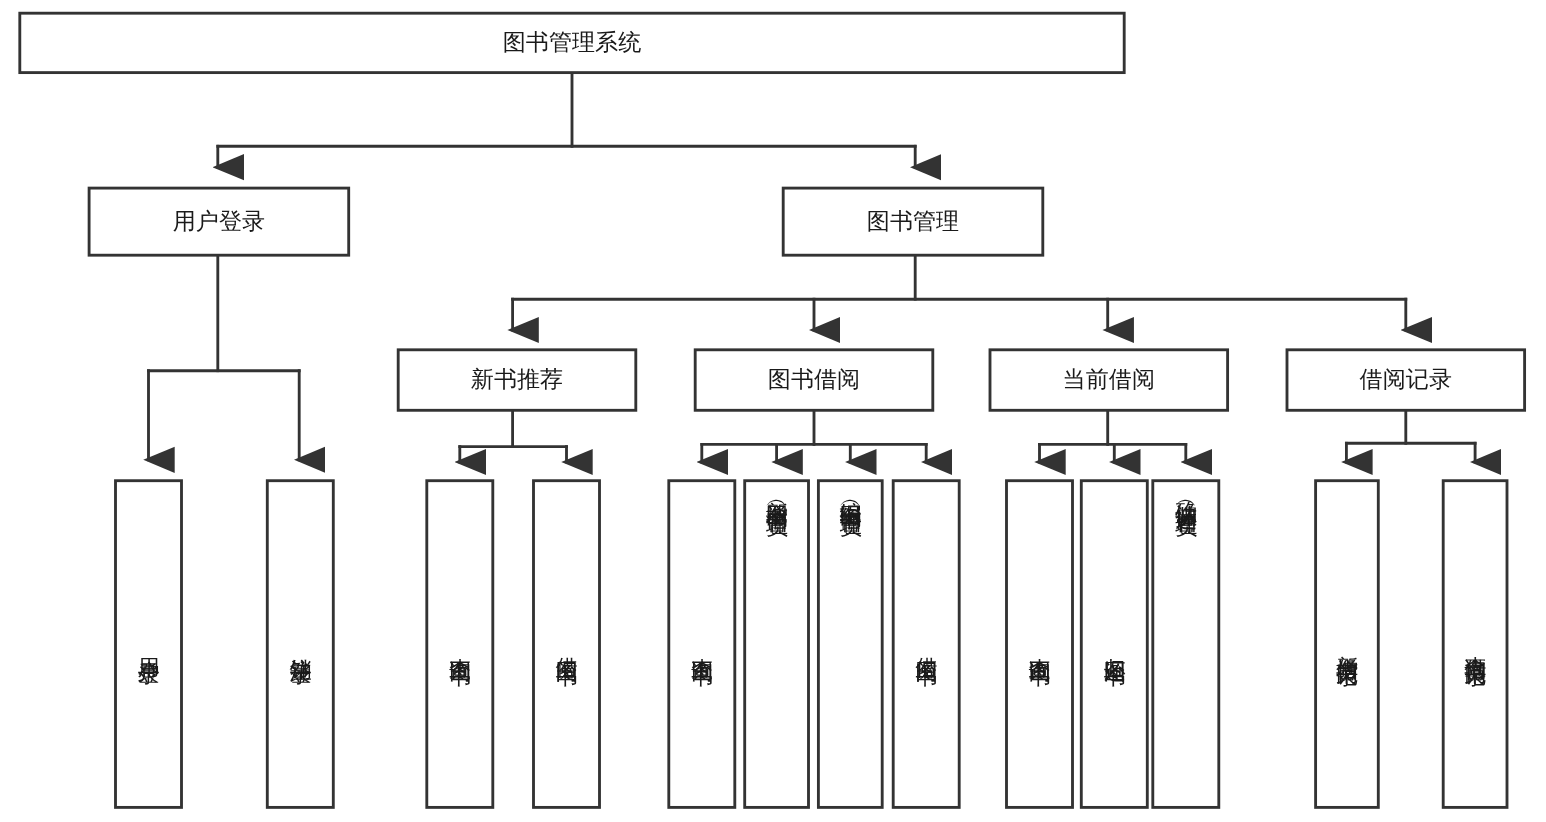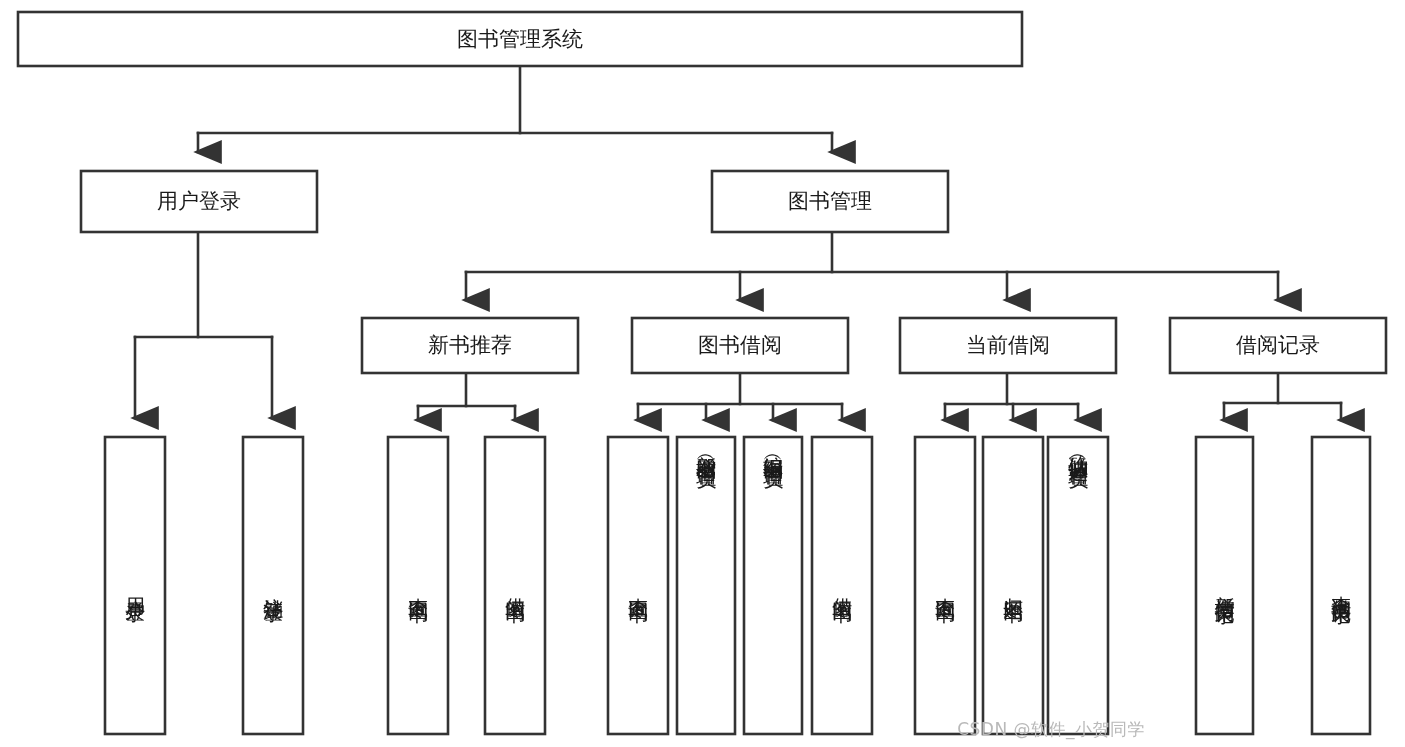--- a/index.html
+++ b/index.html
@@ -249,15 +249,14 @@
   <div class="leaf-label-wrap" style="left:1048px; top:440px; width:60px; height:292px; align-items:flex-start;">
     <span class="leaf-label">确认归还（管理员）</span>
   </div>
   <div class="leaf-label-wrap" style="left:1196px; top:437px; width:57px; height:297px;">
     <span class="leaf-label">新增借阅记录</span>
   </div>
   <div class="leaf-label-wrap" style="left:1312px; top:437px; width:58px; height:297px;">
     <span class="leaf-label">查询借阅记录</span>
   </div>
 
-  <div class="watermark">CSDN @软件_小贺同学</div>
 
 </div>
 
 </body></html>

